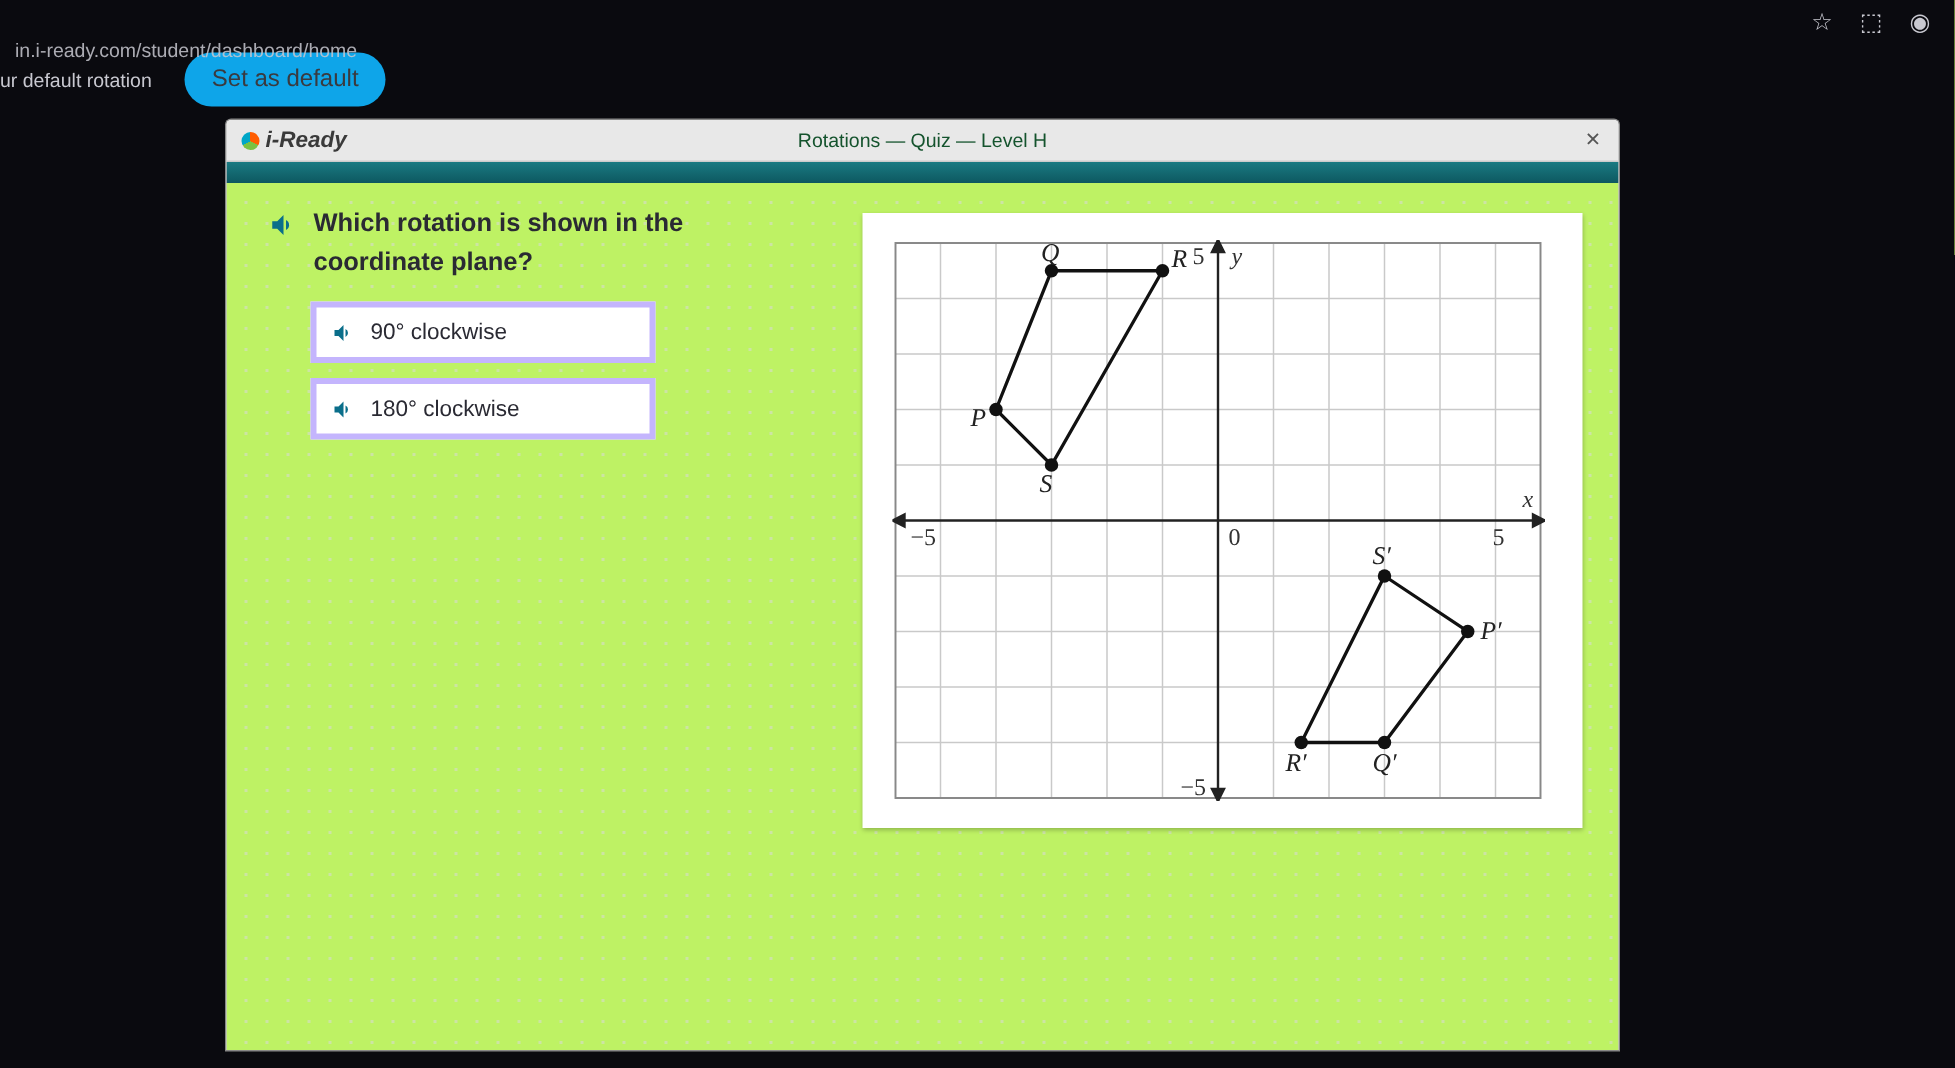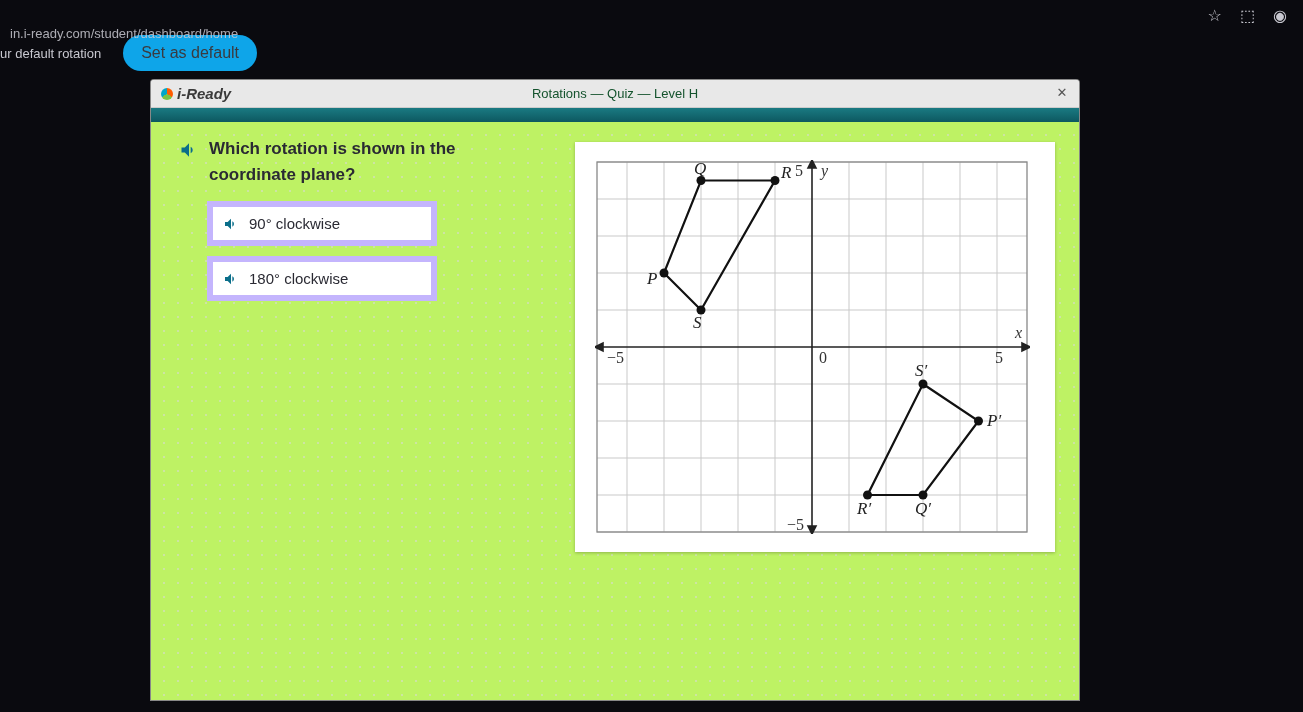--- a/index.html
+++ b/index.html
@@ -17,21 +17,21 @@
   .close-x { position:absolute; right:8px; top:4px; width:18px; height:18px; color:#555; font-size:13px; text-align:center; line-height:18px; cursor:pointer;}
   .teal-bar { height:14px; background:linear-gradient(#1a7a82,#0d5860); }
   .content { position:relative; width:100%; height:calc(100% - 42px); background:#bef264; }
   .dotgrid { position:absolute; inset:0; background-image:radial-gradient(#d9d9d9 1px, transparent 1px); background-size:14px 14px; background-position:6px 6px; opacity:.55;}
   .question-area { position:absolute; left:28px; top:14px; width:360px; }
   .q-row { display:flex; align-items:flex-start; gap:10px; }
   .speaker { width:20px; height:20px; color:#0a6e8a; flex:0 0 20px; margin-top:4px;}
   .speaker svg { width:100%; height:100%; }
   .q-text { font-size:17px; font-weight:bold; color:#2a2a33; line-height:1.5; }
   .answers { margin-top:14px; margin-left:28px; display:flex; flex-direction:column; gap:10px; }
-  .answer { width:230px; border:6px solid #c4b5fd; background:#fff; padding:8px 10px; display:flex; align-items:center; gap:10px; cursor:pointer; font-size:15px; color:#2a2a33;}
+  .answer { width:230px; border:4px solid #c4b5fd; background:#fff; padding:8px 10px; display:flex; align-items:center; gap:10px; cursor:pointer; font-size:15px; color:#2a2a33;}
   .answer .mini-speaker { width:16px; height:16px; color:#0a6e8a; flex:0 0 16px;}
   .answer .mini-speaker svg{width:100%;height:100%;}
   .graph-wrap { position:absolute; right:24px; top:20px; width:480px; height:410px; background:#fff; box-shadow:0 1px 3px rgba(0,0,0,.25); }
   .graph { position:absolute; left:20px; top:18px; width:435px; height:374px; }
   .axis-label { font-family:'Times New Roman',serif; font-style:italic; font-size:16px; fill:#333;}
   .tick-label { font-family:'Times New Roman',serif; font-size:16px; fill:#333;}
   .pt-label { font-family:'Times New Roman',serif; font-style:italic; font-size:17px; fill:#222;}
 </style>
 </head>
 <body>

